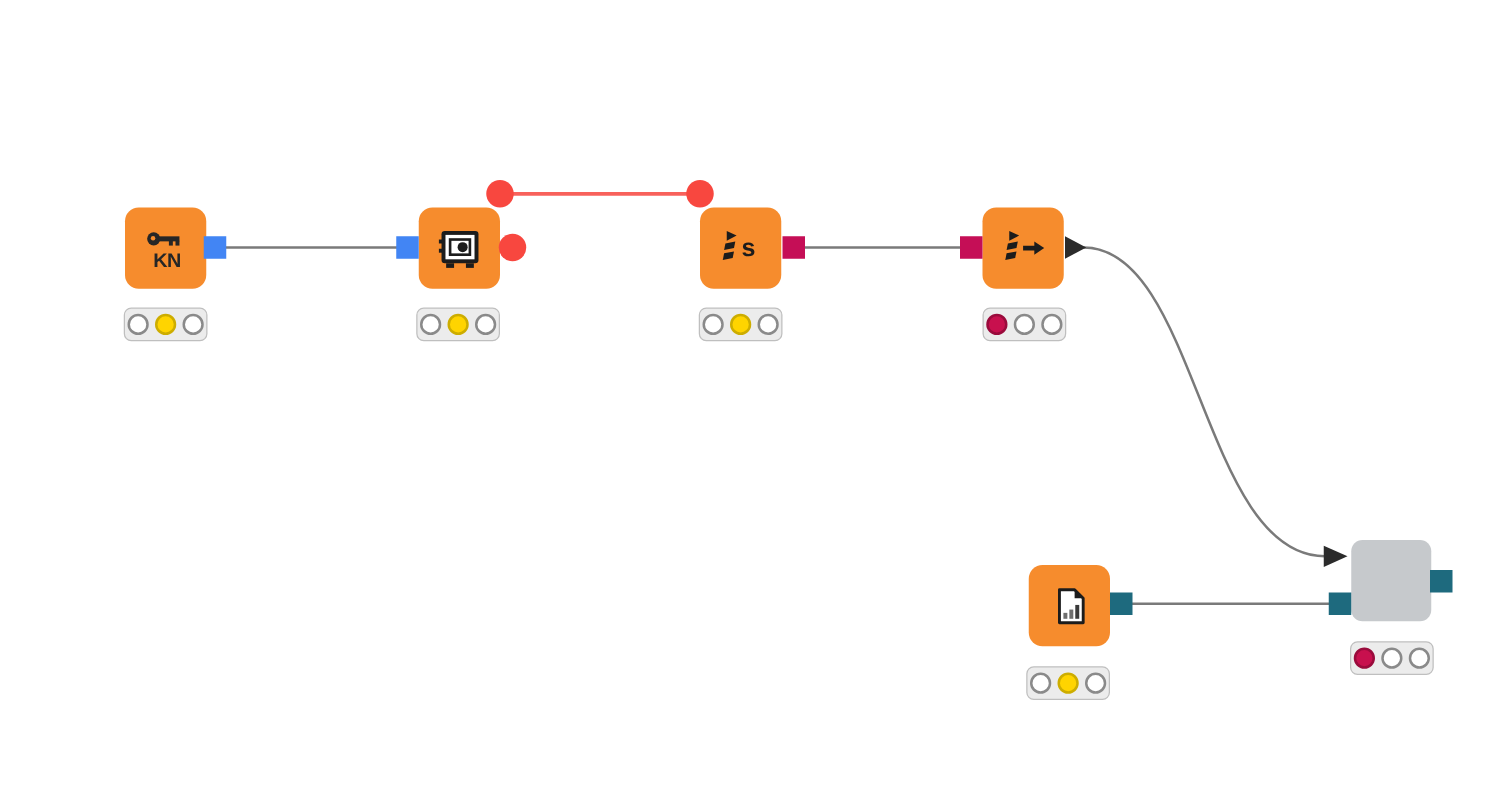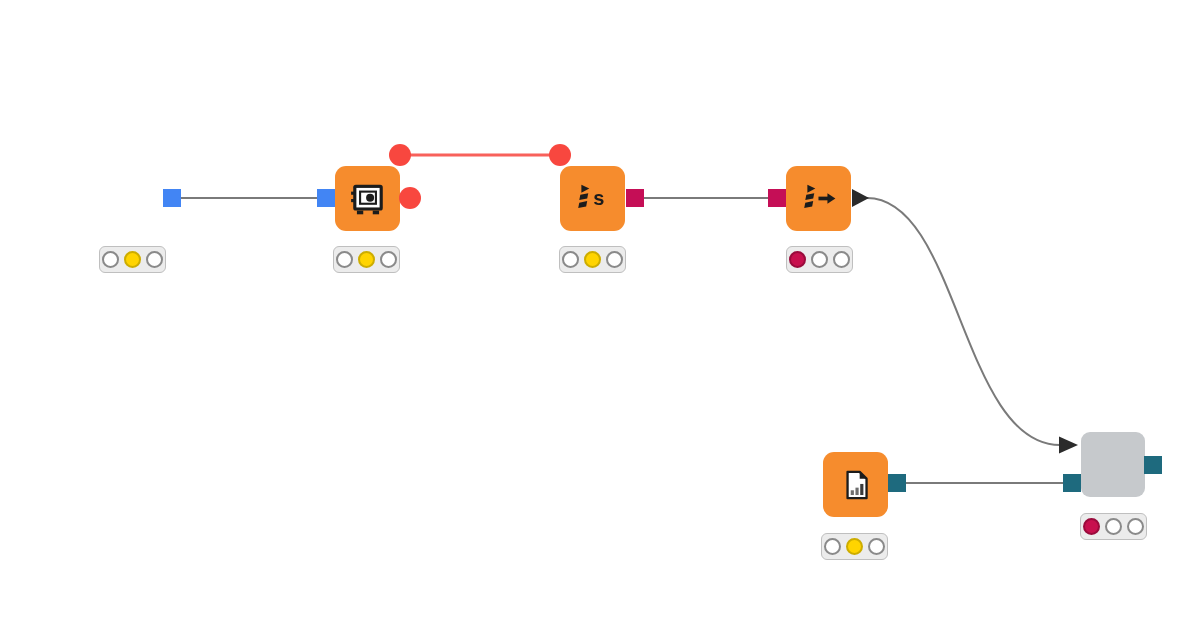--- a/index.html
+++ b/index.html
@@ -41,20 +41,30 @@
   .bulb.red{background:#C8104E;border-color:#9A0B3C;}
   
   .overlay{position:absolute;left:0;top:0;pointer-events:none;}
   .overlay [data-interactable="true"]{pointer-events:auto;}
 </style>
 </head>
 <body>
 
 <div class="canvas" data-interactable="true">
 
+  <div class="node orange n1" data-interactable="true">
+    <svg class="icon" viewBox="0 0 36 36" data-interactable="false">
+      <circle cx="8.5" cy="10.5" r="5" fill="#262626" data-interactable="false"></circle>
+      <circle cx="8" cy="10" r="1.7" fill="#F68C2D" data-interactable="false"></circle>
+      <rect x="12.5" y="8.6" width="15.5" height="3.8" fill="#262626" data-interactable="false"></rect>
+      <rect x="20" y="12" width="3" height="3.6" fill="#262626" data-interactable="false"></rect>
+      <rect x="25" y="12" width="3" height="3.6" fill="#262626" data-interactable="false"></rect>
+      <text x="18.5" y="31.5" text-anchor="middle" font-size="15" font-weight="800" letter-spacing="-0.5" fill="#262626" data-interactable="false">KN</text>
+    </svg>
+  </div>
 
   <div class="node orange n2" data-interactable="true">
     <svg class="icon" viewBox="0 0 36 36" data-interactable="false">
       <rect x="2" y="11" width="4.5" height="3" fill="#1C1C1C" data-interactable="false"></rect>
       <rect x="2" y="18" width="4.5" height="3" fill="#1C1C1C" data-interactable="false"></rect>
       <rect x="4" y="4.5" width="28" height="24.5" rx="2.5" fill="#1C1C1C" data-interactable="false"></rect>
       <rect x="7" y="7.5" width="22" height="18.5" fill="#FFFFFF" data-interactable="false"></rect>
       <rect x="9.5" y="10" width="17" height="13.5" fill="#1C1C1C" data-interactable="false"></rect>
       <rect x="11.5" y="12" width="13" height="9.5" fill="#FFFFFF" data-interactable="false"></rect>
       <circle cx="20" cy="16.8" r="3.8" fill="#1C1C1C" data-interactable="false"></circle>

